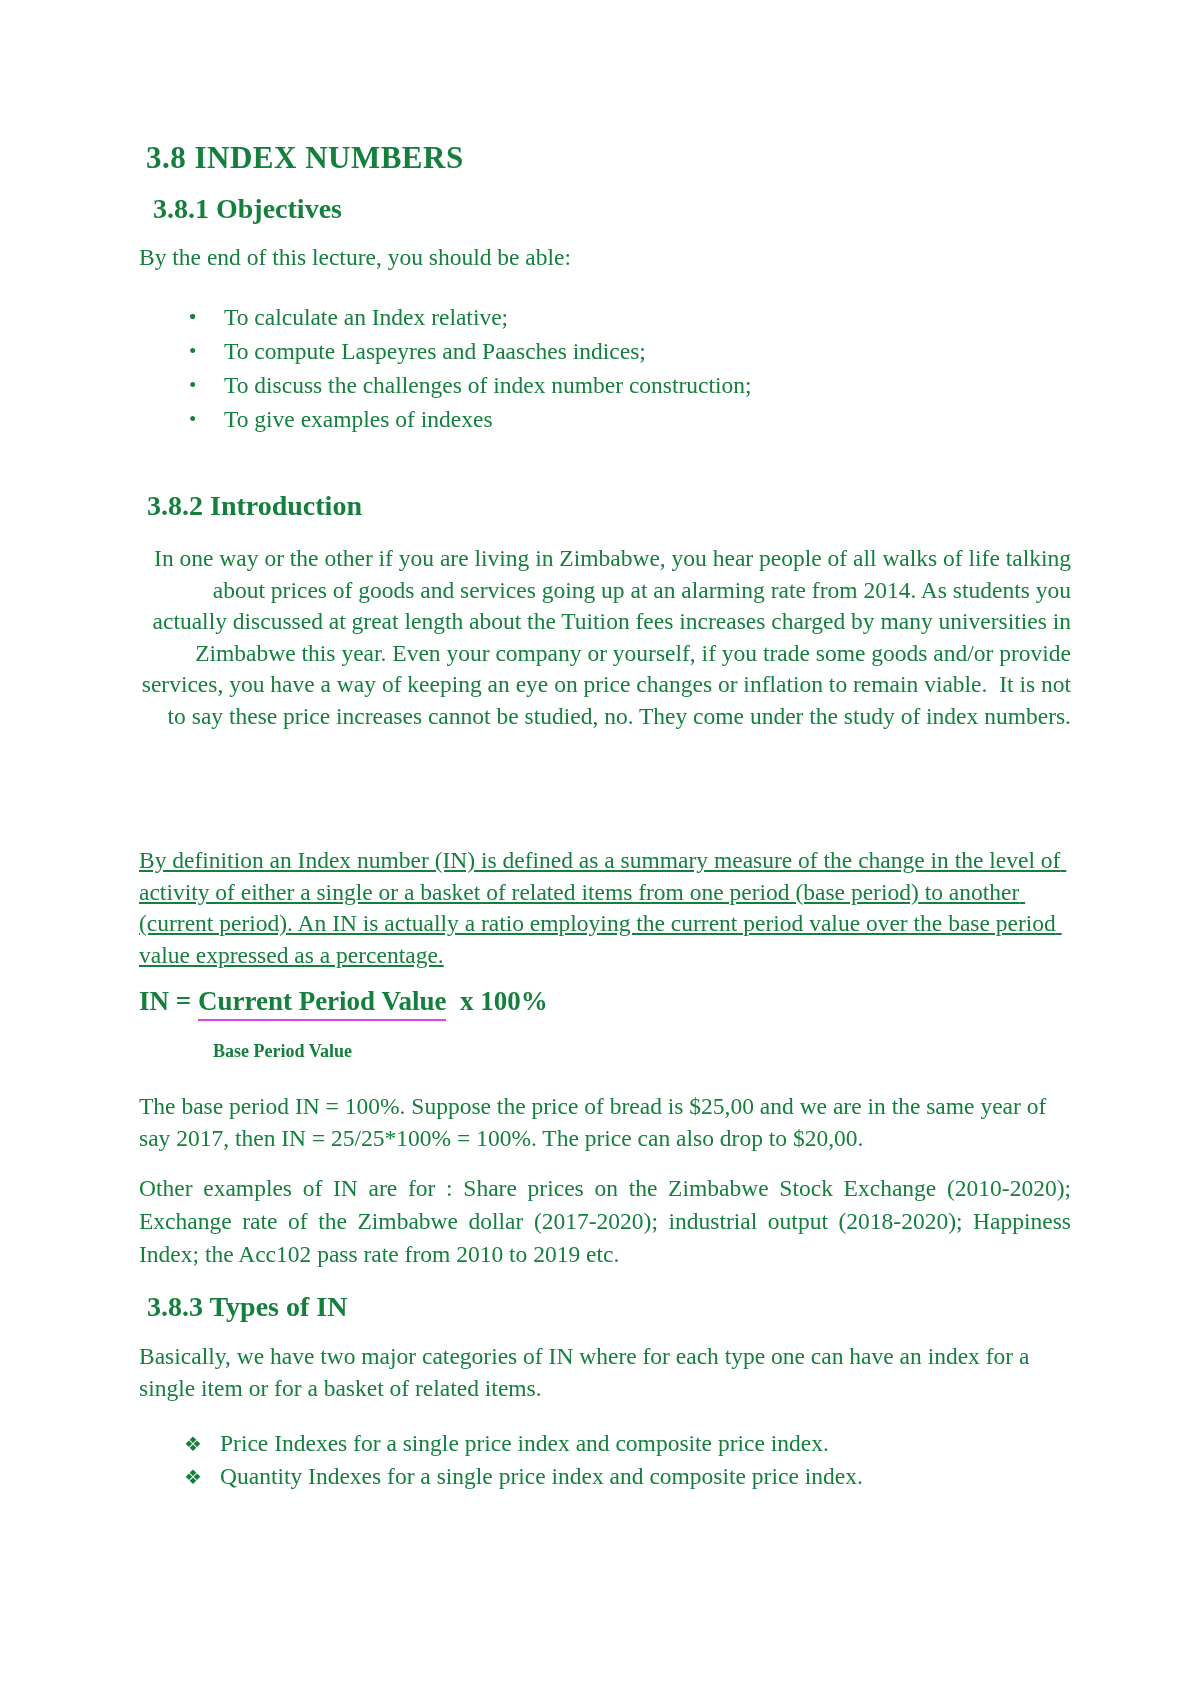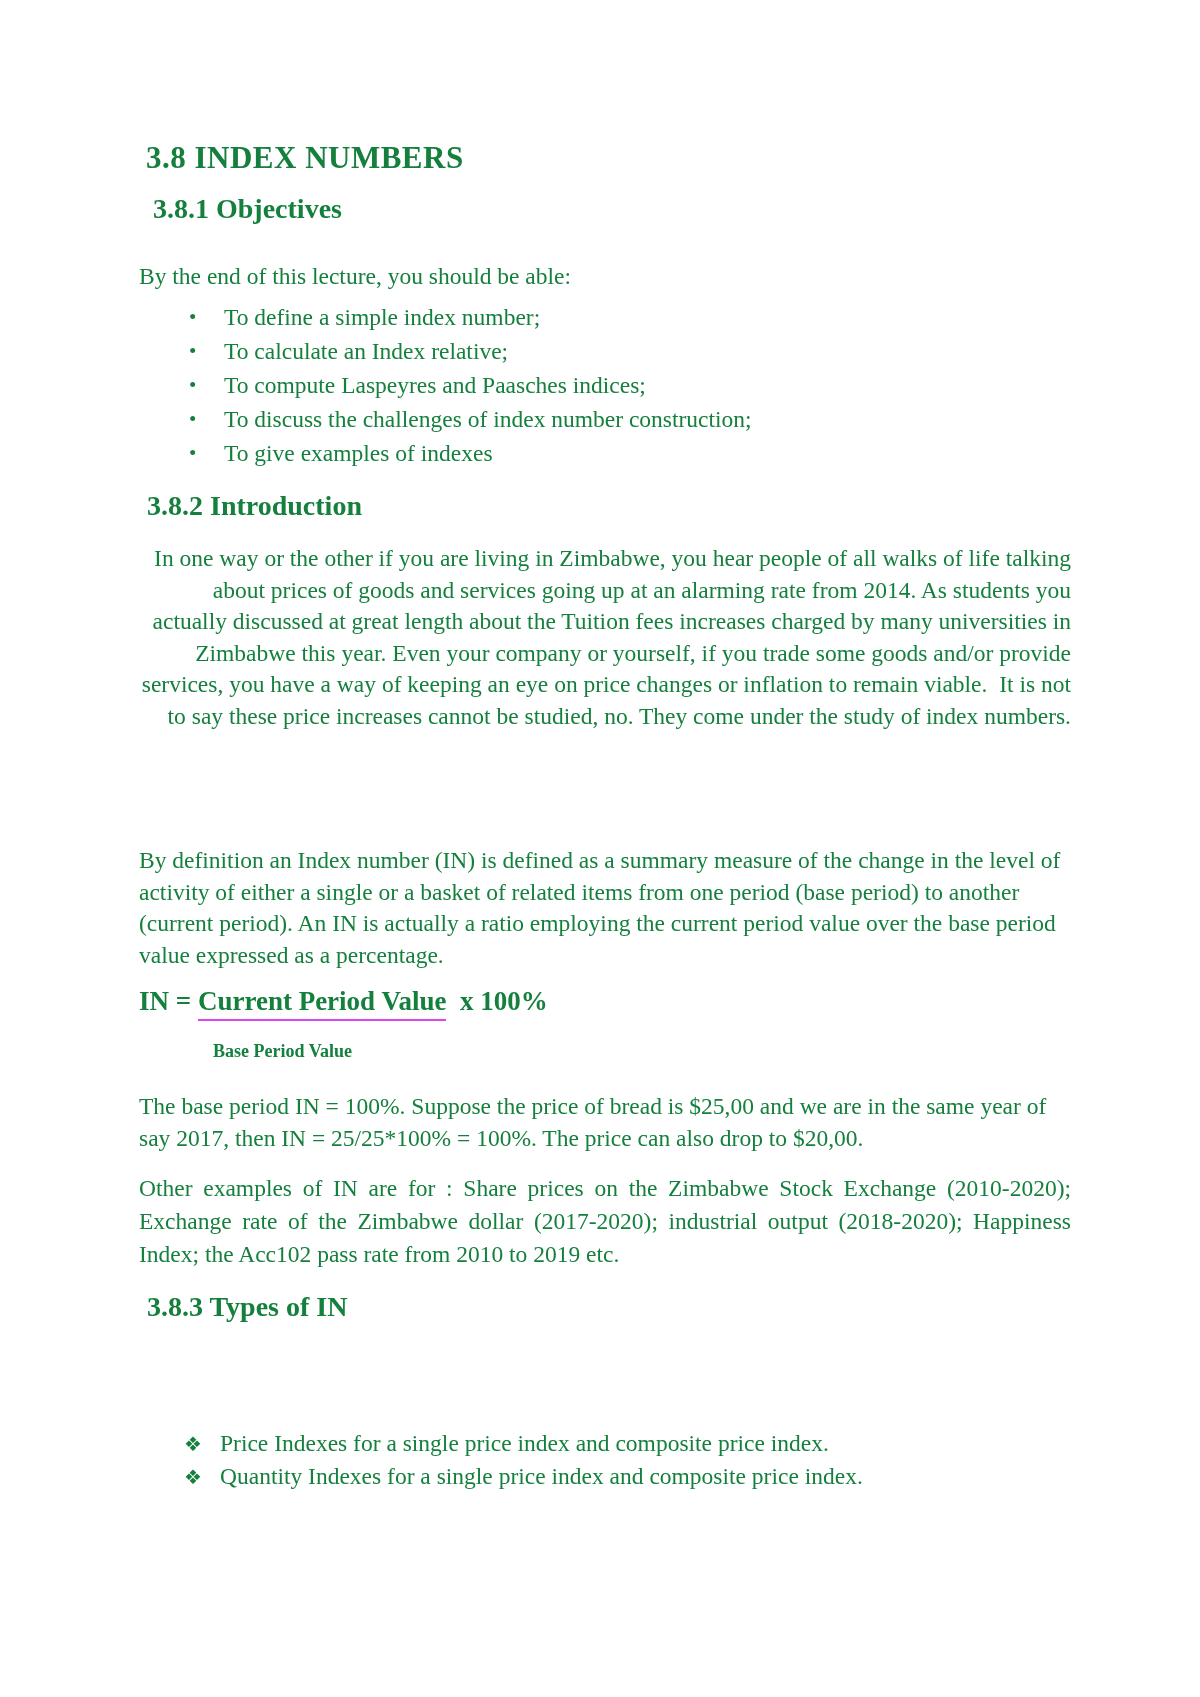--- a/index.html
+++ b/index.html
@@ -28,36 +28,36 @@
     padding-left: 7px;
     font-size: 31px;
     line-height: 36px;
     font-weight: bold;
     letter-spacing: 0.5px;
   }
   .h2 { font-size: 28px; line-height: 33px; font-weight: bold; }
   .h2-objectives     { top: 192px;  padding-left: 14px; }
   .h2-introduction   { top: 489px;  padding-left: 8px; }
   .h2-types          { top: 1290px; padding-left: 8px; }
-  .p-objectives-lead { top: 242px; margin-top: 19px; }
+  .p-objectives-lead { top: 242px; }
   .list { list-style: none; margin: 0; padding: 0; }
   .bullet-list { top: 300px; }
   .bullet-list li {
     position: relative;
     padding-left: 85px;
     line-height: 34px;
   }
   .bullet-list .marker {
     position: absolute;
     left: 50px;
     top: 0;
     font-size: 21px;
   }
   .p-intro-1 { top: 543px; white-space: pre-wrap; text-align: right; }
-  .p-intro-2 { top: 845px; white-space: pre-wrap; }
+  .p-intro-2 { top: 845px; white-space: pre-wrap; text-decoration: underline; }
   .formula-line {
     top: 985px;
     font-size: 27px;
     line-height: 33px;
     font-weight: bold;
     white-space: pre;
   }
   .formula-line .underline {
     border-bottom: 2px solid #d946ef;
     padding-bottom: 3px;
@@ -98,21 +98,20 @@
 
   <div class="block h1">3.8 INDEX NUMBERS</div>
 
   <div class="block h2 h2-objectives">3.8.1 Objectives</div>
 
   <div class="block p-objectives-lead">By the end of this lecture, you should be able:</div>
 
   <ul class="block list bullet-list">
     <li>
       <span class="marker">•</span>
-      <span>To define a simple index number;</span>
     </li>
     <li>
       <span class="marker">•</span>
       <span>To calculate an Index relative;</span>
     </li>
     <li>
       <span class="marker">•</span>
       <span>To compute  Laspeyres and Paasches indices;</span>
     </li>
     <li>
@@ -134,20 +133,21 @@
   <div class="block formula-line"><span>IN = </span><span class="underline">Current Period Value</span><span>  x 100%</span></div>
 
   <div class="block formula-denominator">Base Period Value</div>
 
   <div class="block p-base">The base period IN = 100%. Suppose the price of bread is $25,00 and we are in the same year of say 2017, then IN = 25/25*100% = 100%. The price can also drop to $20,00.</div>
 
   <div class="block p-examples">Other examples of IN are for : Share prices on the Zimbabwe Stock Exchange (2010-2020); Exchange rate of the Zimbabwe dollar (2017-2020); industrial output (2018-2020); Happiness Index; the Acc102 pass rate from 2010 to 2019 etc.</div>
 
   <div class="block h2 h2-types">3.8.3 Types of IN</div>
 
+  <div class="block p-basically">Basically, we have two major categories of IN where for each type one can have an index for a single item or for a basket of related items.</div>
 
   <ul class="block list diamond-list">
     <li>
       <span class="marker">❖</span>
       <span>Price Indexes for a single price index and composite price index.</span>
     </li>
     <li>
       <span class="marker">❖</span>
       <span>Quantity Indexes for a single price index and composite price index.</span>
     </li>

